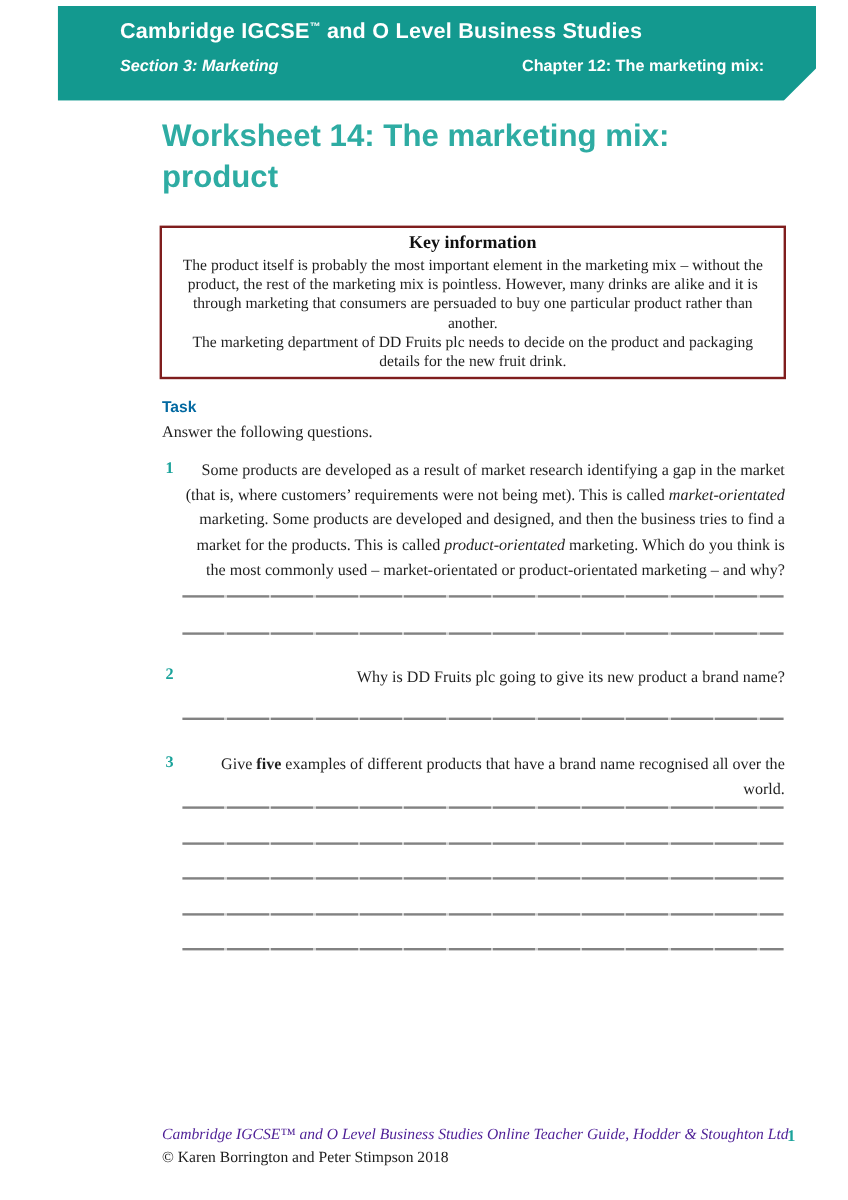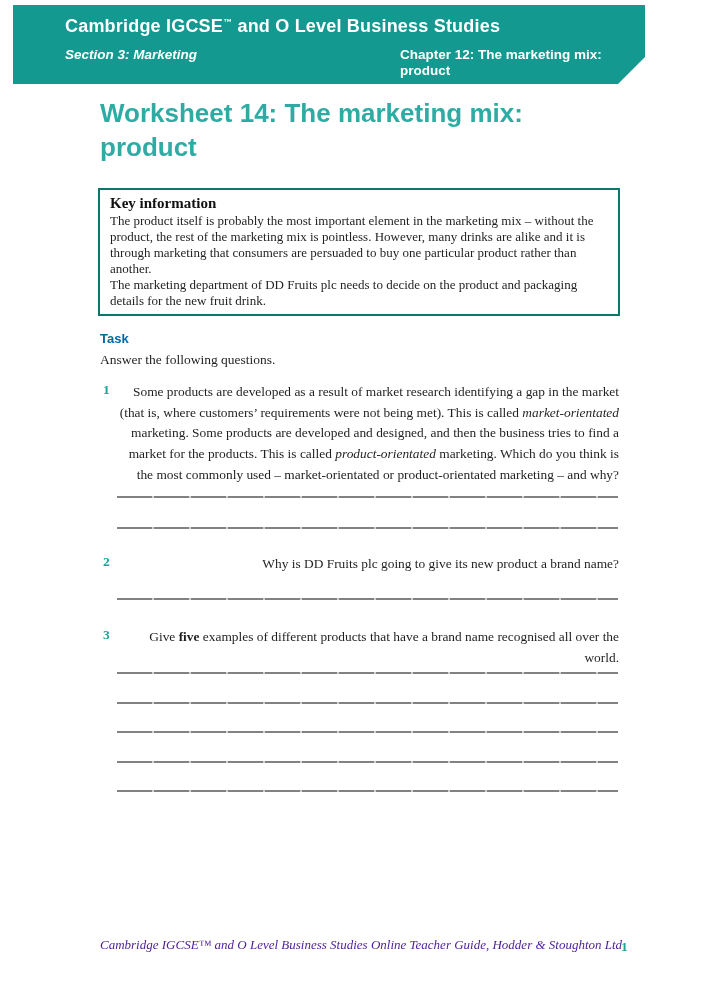--- a/index.html
+++ b/index.html
@@ -4,21 +4,21 @@
 <style>
   * { margin: 0; padding: 0; box-sizing: border-box; }
   html, body { background: #ffffff; }
   body {
     width: 707px; height: 1000px;
     font-family: "Liberation Serif", serif;
     color: #1f1f1f;
     position: relative;
     overflow: hidden;
   }
-  .page { position: absolute; inset: 0; width: 653px; height: 1000px; background: #fff; }
+  .page { position: absolute; inset: 0; width: 653px; height: 1000px; background: #fff; margin-left: 35px; }
 
   
   .banner {
     position: absolute; left: 13px; top: 5px;
     width: 632px; height: 79px;
     background: #13998f;
     color: #ffffff;
     font-family: "Liberation Sans", sans-serif;
     clip-path: polygon(0 0, 100% 0, 100% 52px, calc(100% - 27px) 100%, 0 100%);
   }
@@ -43,23 +43,24 @@
   .page-title {
     position: absolute; left: 100px; top: 96px; width: 495px;
     font-family: "Liberation Sans", sans-serif;
     font-weight: bold; font-size: 26px; line-height: 34px;
     color: #2eaca3;
   }
 
   
   .key-box {
     position: absolute; left: 98px; top: 188px; width: 522px;
-    border: 2px solid #0f766e;
+    border: 2px solid #7f1d1d;
     padding: 3px 10px 5px 10px;
     background: #fff;
+    text-align: center;
   }
   .key-box h2 {
     font-family: "Liberation Serif", serif;
     font-size: 15px; font-weight: bold; line-height: 20px;
     color: #111;
   }
   .key-box p { font-size: 13px; line-height: 16px; color: #1f1f1f; }
 
   
   .task-label {
@@ -119,21 +120,20 @@
 </head>
 <body>
 
 <div class="page">
 
   <div class="banner">
     <div class="banner-title"><span>Cambridge IGCSE</span><sup>™</sup><span> and O Level Business Studies</span></div>
     <div class="banner-section">Section 3: Marketing</div>
     <div class="banner-chapter">
       <div>Chapter 12: The marketing mix:</div>
-      <div>product</div>
     </div>
   </div>
 
   <h1 class="page-title">Worksheet 14: The marketing mix: product</h1>
 
   <div class="key-box">
     <h2>Key information</h2>
     <p>The product itself is probably the most important element in the marketing mix – without the product, the rest of the marketing mix is pointless. However, many drinks are alike and it is through marketing that consumers are persuaded to buy one particular product rather than another.</p>
     <p>The marketing department of DD Fruits plc needs to decide on the product and packaging details for the new fruit drink.</p>
   </div>
@@ -158,15 +158,16 @@
     <span class="q-num">3</span>
     <div class="q-text"><span>Give </span><span class="bd">five</span><span> examples of different products that have a brand name recognised all over the world.</span></div>
   </div>
   <div class="aline" id="al4"></div>
   <div class="aline" id="al5"></div>
   <div class="aline" id="al6"></div>
   <div class="aline" id="al7"></div>
   <div class="aline" id="al8"></div>
 
   <div class="footer-line1">Cambridge IGCSE™ and O Level Business Studies Online Teacher Guide, Hodder &amp; Stoughton Ltd</div>
+  <div class="footer-copy">© Karen Borrington and Peter Stimpson 2018</div>
   <div class="page-num">1</div>
 
 </div>
 
 </body></html>

